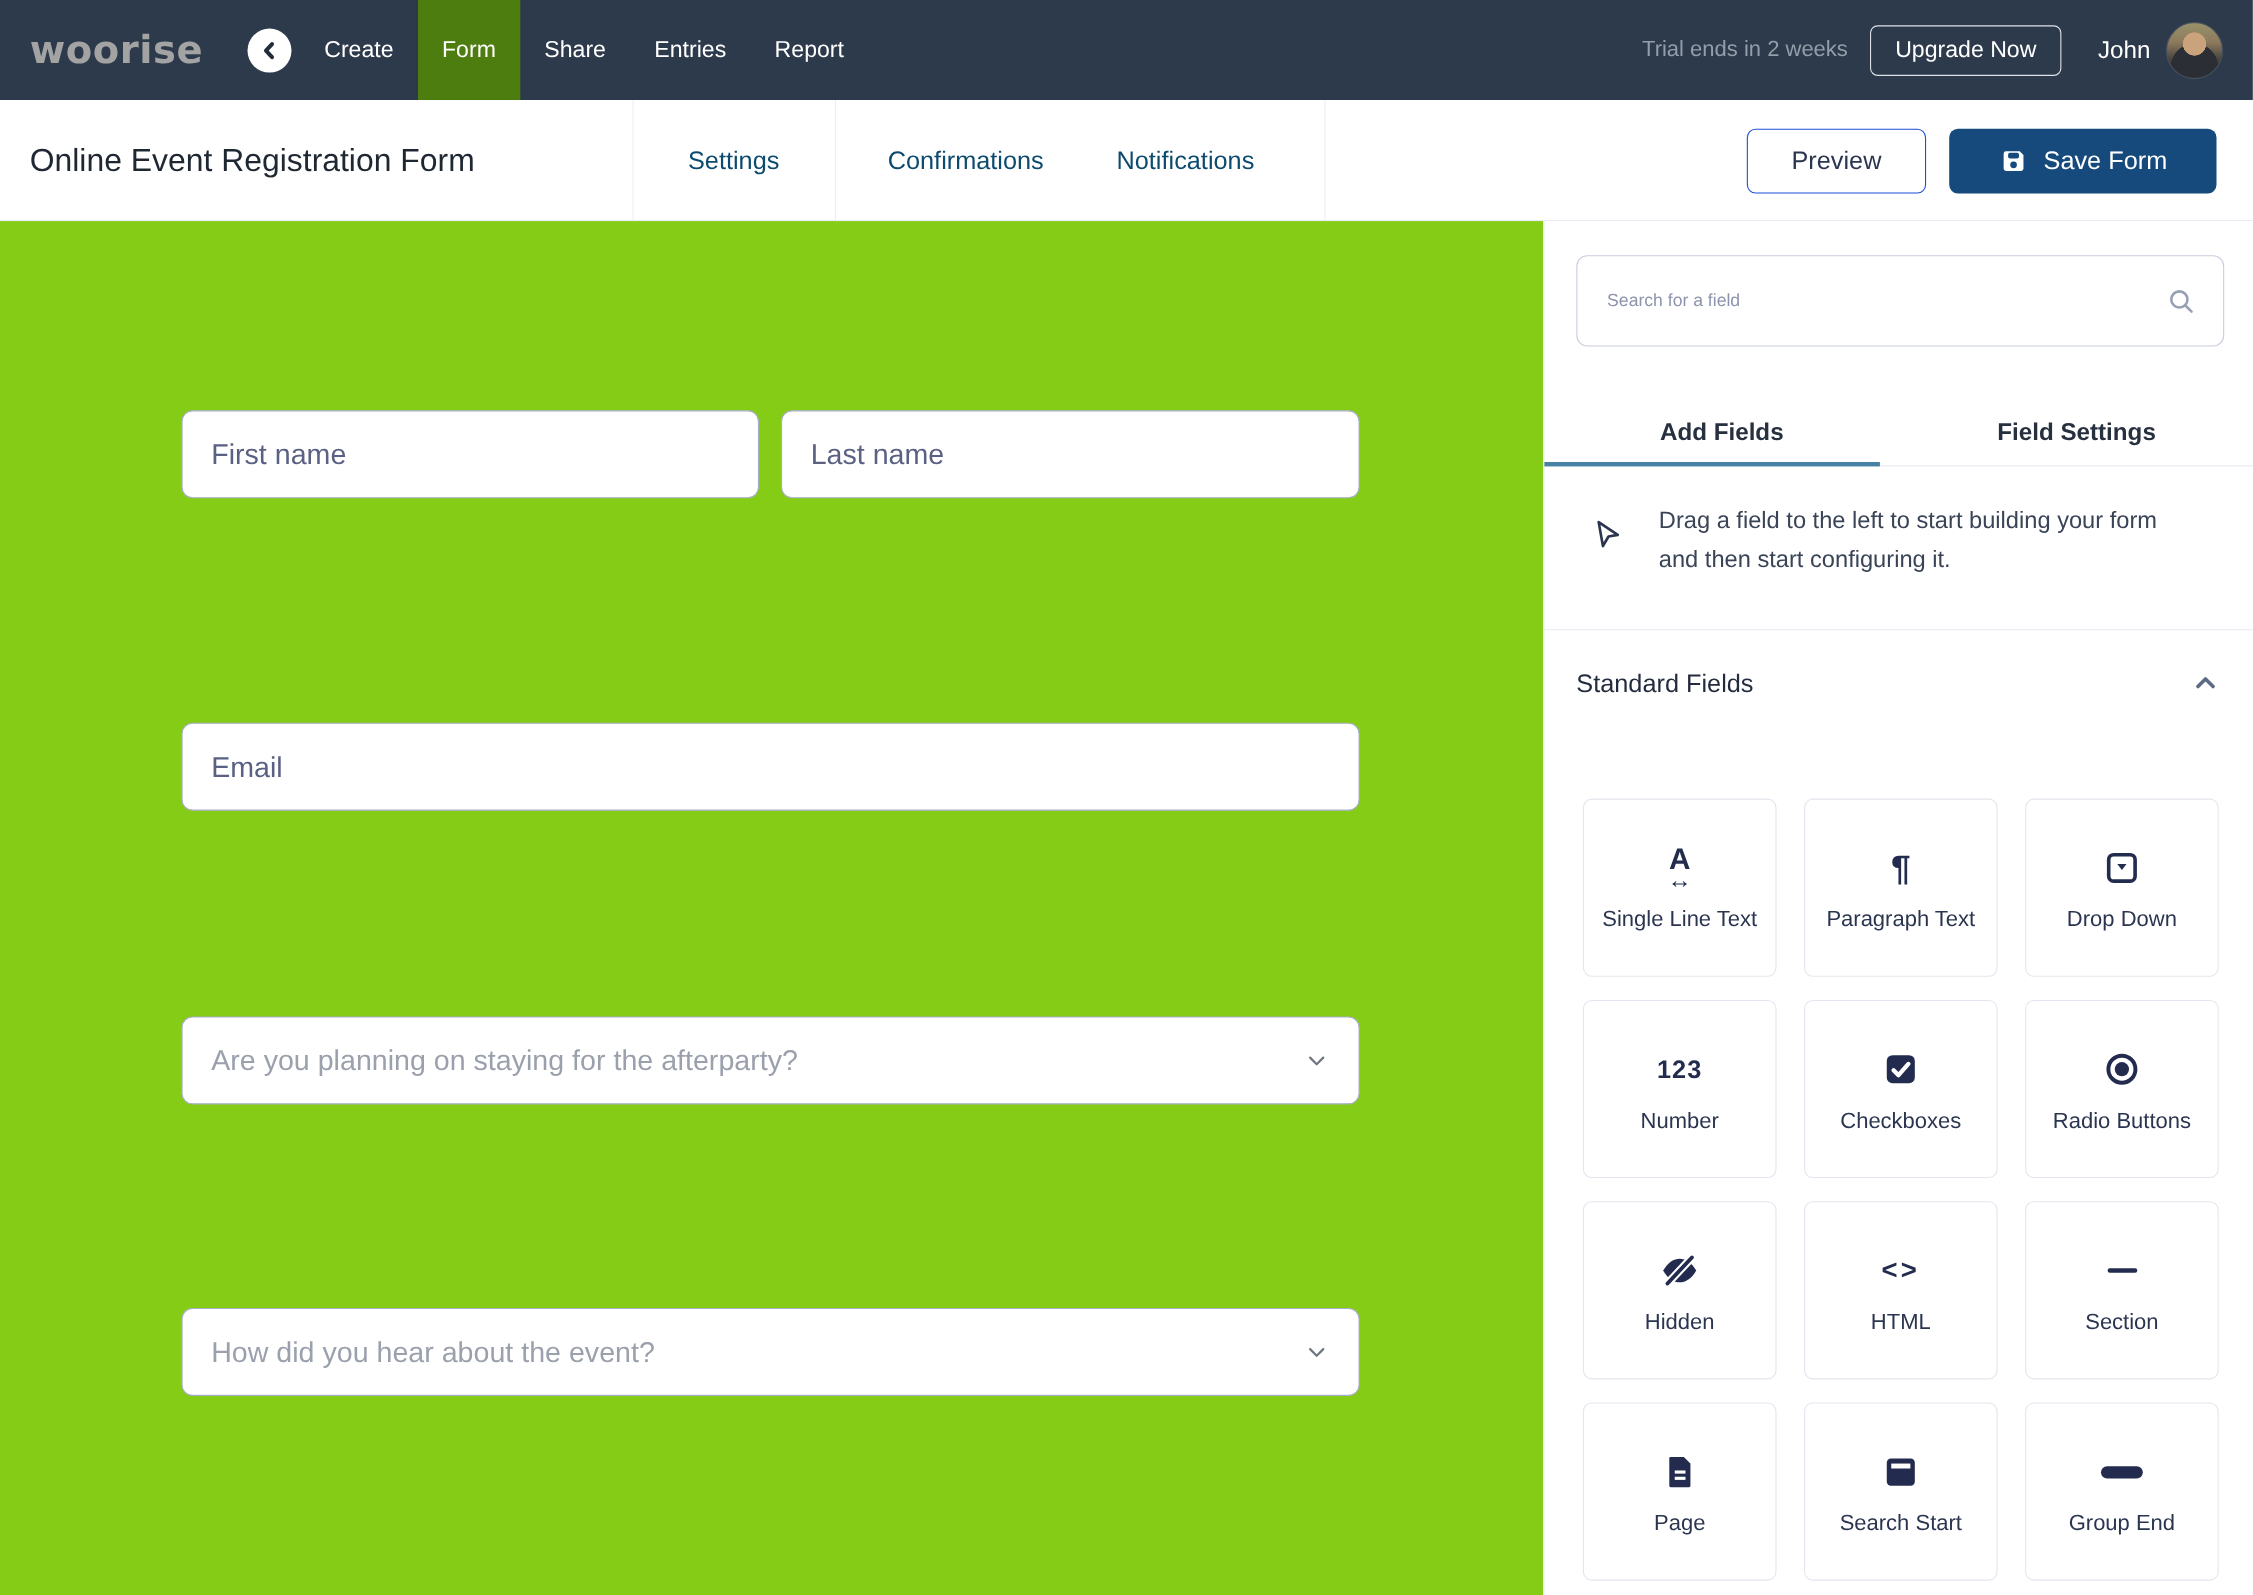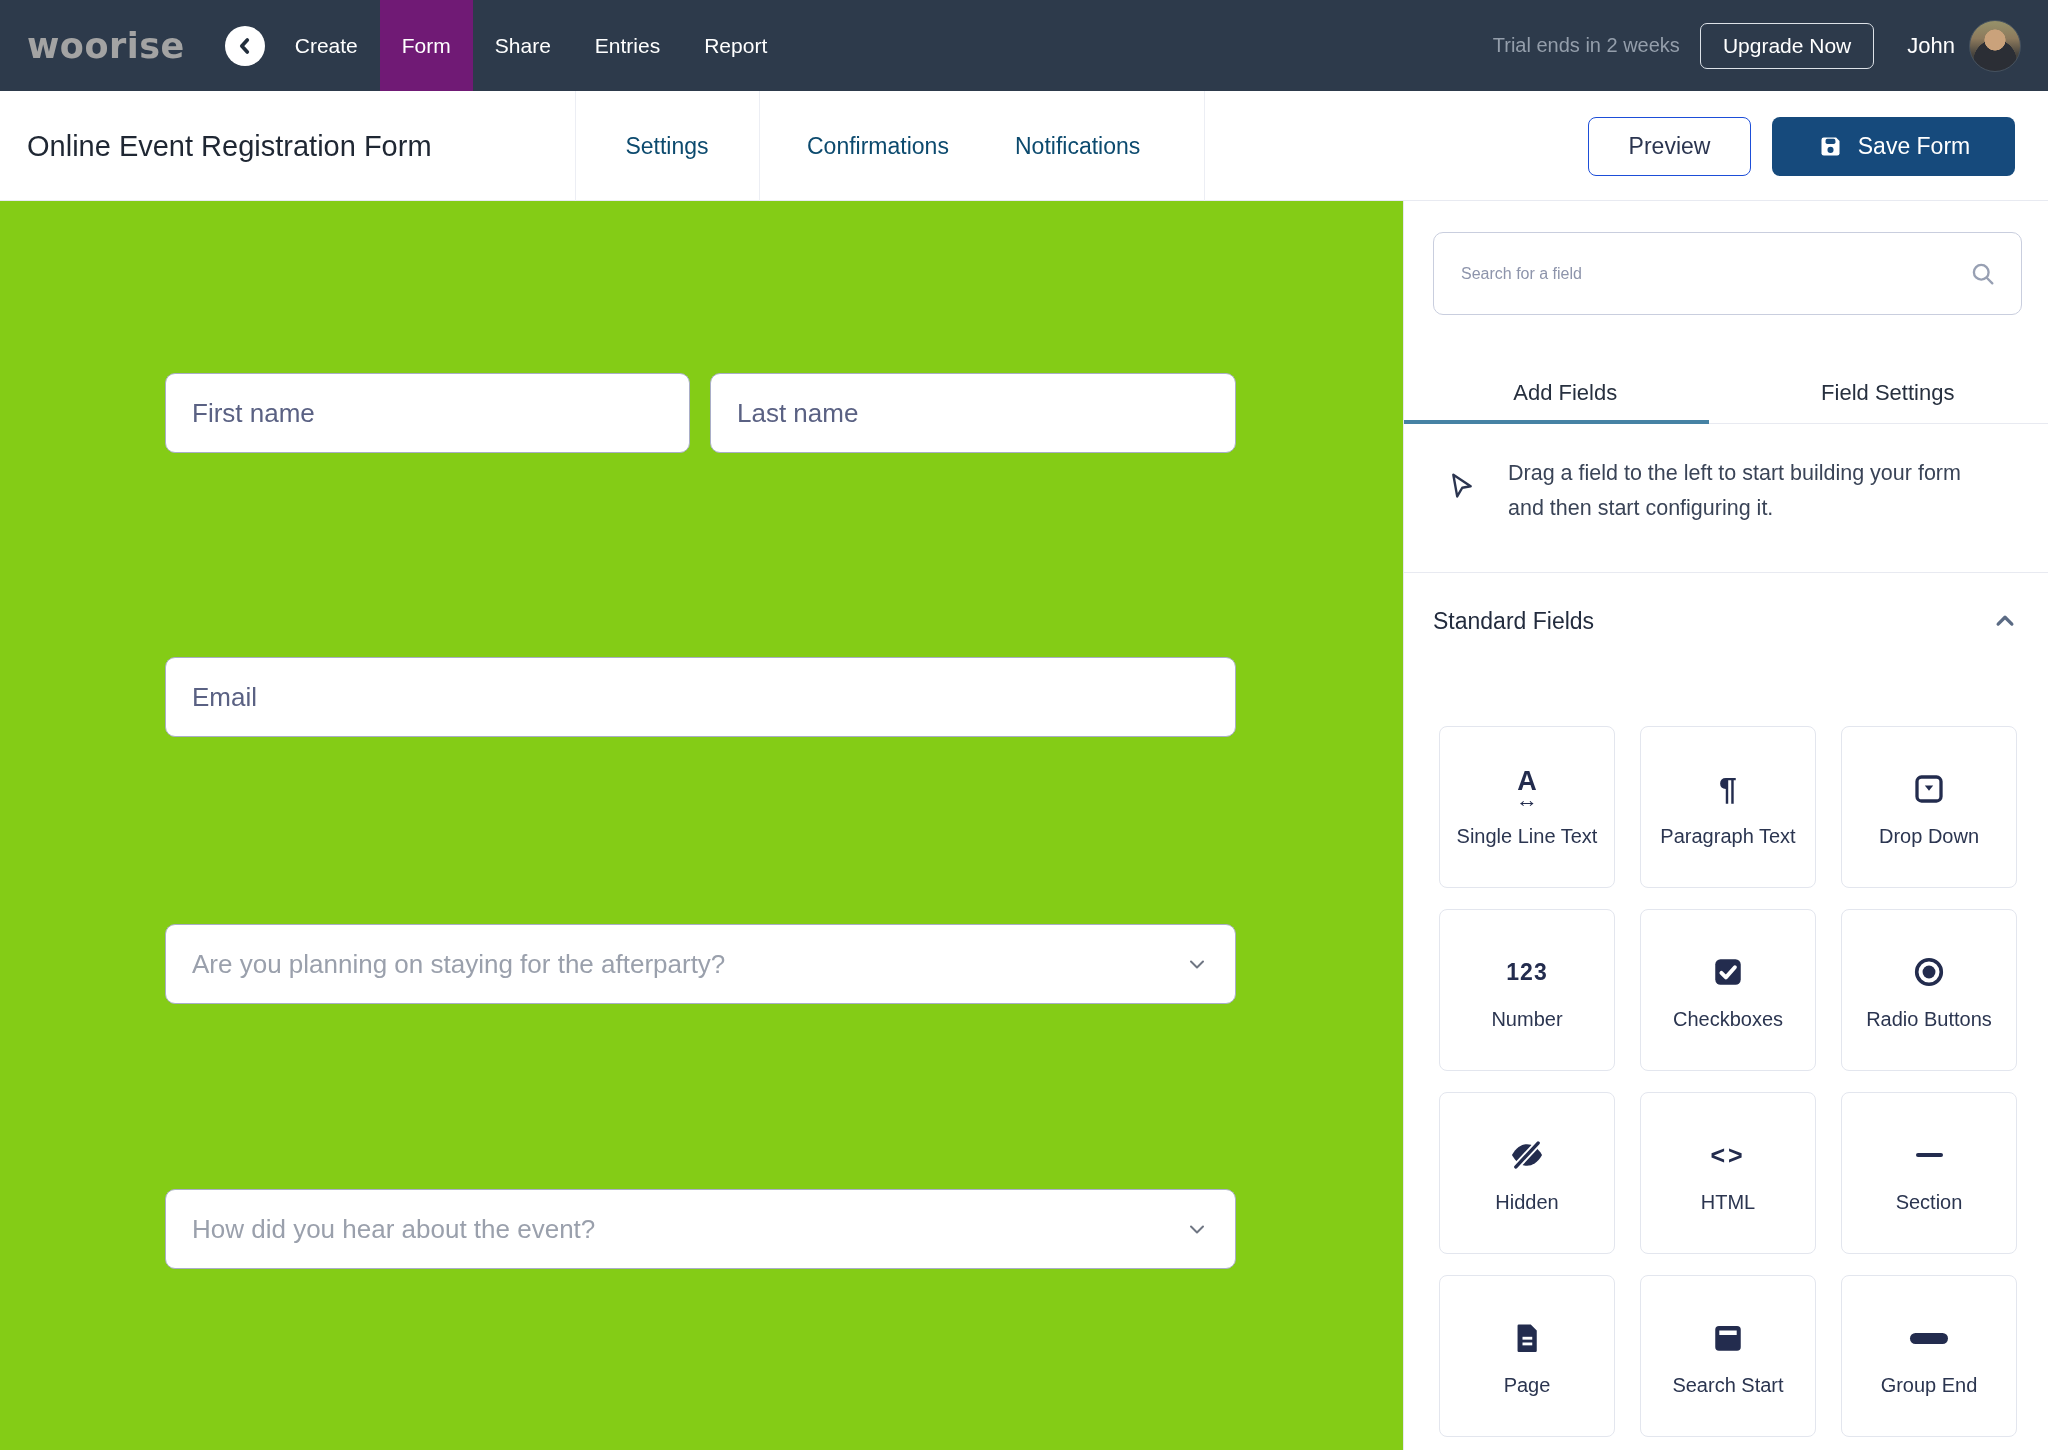--- a/index.html
+++ b/index.html
@@ -10,21 +10,21 @@
   .topnav { position:absolute; left:0; top:0; width:2048px; height:91px;
             background:#2d3a4b; display:flex; align-items:center; }
   .logo { color:#a3a3a3; font-size:35px; font-weight:700; letter-spacing:.5px;
           margin-left:27px; font-family:"DejaVu Sans", sans-serif; }
   .back-btn { width:40px; height:40px; border-radius:50%; background:#fff;
               margin-left:40px; display:flex; align-items:center; justify-content:center;
               cursor:pointer; flex:none; }
   .nav-items { display:flex; align-items:stretch; height:91px; margin-left:8px; }
   .nav-item { color:#fff; font-size:21px; display:flex; align-items:center;
               padding:0 22px; cursor:pointer; }
-  .nav-item.active { background:#701a75; }
+  .nav-item.active { background:#4d7c0f; }
   .nav-right { margin-left:auto; display:flex; align-items:center; margin-right:27px; }
   .trial { color:#949eab; font-size:20px; }
   .upgrade { margin-left:20px; color:#fff; font-size:21px; background:transparent;
              border:1px solid #dde2e8; border-radius:7px; padding:10px 22px; cursor:pointer;
              font-family:inherit;text-align:center; }
   .username { color:#fff; font-size:22px; margin-left:33px; }
   .avatar { width:52px; height:52px; border-radius:50%; margin-left:14px; flex:none;
             background:
               radial-gradient(circle at 50% 38%, #caa27b 0 26%, transparent 27%),
               radial-gradient(circle at 50% 80%, #2b2e35 0 45%, transparent 46%),
@@ -65,21 +65,21 @@
   
   .sidebar { position:absolute; left:1403px; top:201px; width:645px; height:1249px;
              background:#fff; border-left:1px solid #e6e8ee; }
   .search-box { position:absolute; left:29px; top:31px; width:589px; height:83px;
                 border:1px solid #c9cede; border-radius:10px; display:flex; align-items:center; }
   .search-input { border:none; outline:none; flex:1; font-size:16px; color:#ef4444;
                   padding:0 20px 0 27px; background:transparent; font-family:inherit; }
   .search-input::placeholder { color:#8d94ab; opacity:1; }
   .search-icon { margin-right:24px; display:flex; }
   .sb-tabs { position:absolute; left:0; top:161px; width:645px; height:62px;
-             border-bottom:1px solid #e8eaf1; display:flex; }
+             border-bottom:1px solid #e8eaf1; display:flex;font-weight:bold; }
   .sb-tab { width:50%; display:flex; align-items:center; justify-content:center;
             font-size:22px; color:#27303f; cursor:pointer; }
   .sb-underline { position:absolute; left:0; top:58px; width:305px; height:4px;
                   background:#4682a4; }
   .hint { position:absolute; left:42px; top:255px; width:560px; display:flex; gap:30px; }
   .hint-icon { flex:none; margin-top:14px; }
   .hint-text { font-size:21.5px; line-height:35px; color:#3a4457; width:465px; }
   .sb-divider { position:absolute; left:0; top:371px; width:645px; height:1px; background:#e8eaf1; }
   .sb-section-head { position:absolute; left:29px; top:399px; width:587px; height:42px;
                      display:flex; align-items:center; }

